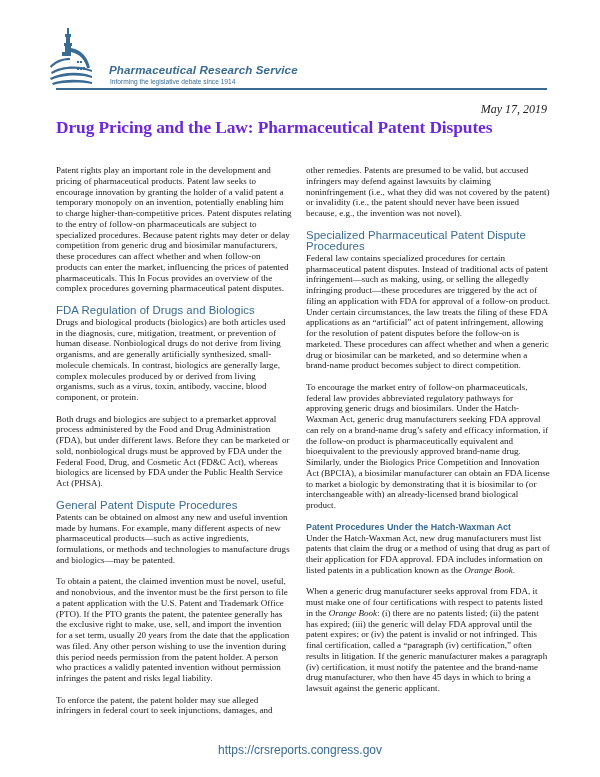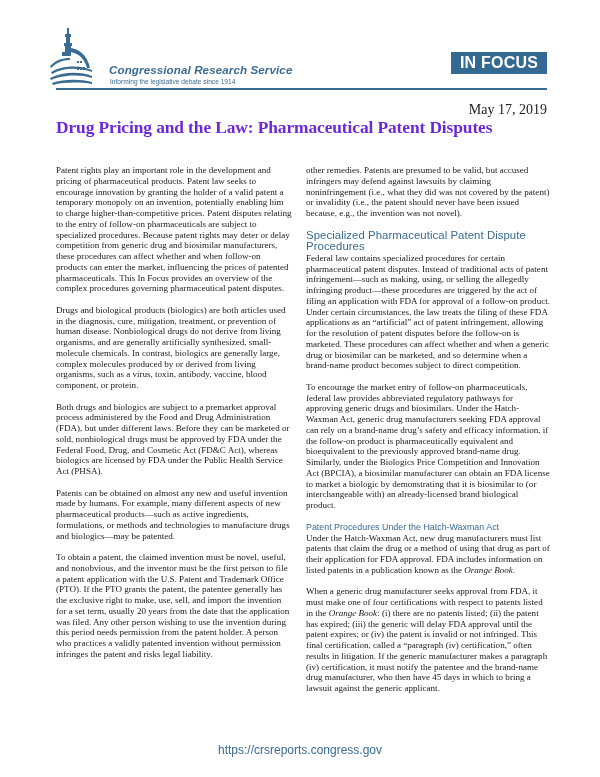--- a/index.html
+++ b/index.html
@@ -6,30 +6,30 @@
     html, body { width: 600px; height: 777px; background: #ffffff; overflow: hidden; }
     body { position: relative; font-family: "Liberation Serif", "DejaVu Serif", serif; color: #111; }
 
     .header { position: absolute; left: 0; top: 0; width: 600px; height: 90px; }
     .logo-icon { position: absolute; left: 48px; top: 26px; width: 50px; height: 60px; }
     .logo-title { position: absolute; left: 109px; top: 63px; font-family: "Liberation Sans", "DejaVu Sans", sans-serif; font-weight: bold; font-style: italic; font-size: 11.6px; color: #3a6b93; letter-spacing: 0.1px; white-space: nowrap; }
     .logo-tagline { position: absolute; left: 110px; top: 77px; font-family: "Liberation Sans", "DejaVu Sans", sans-serif; font-size: 7.2px; color: #3a6b93; white-space: nowrap; transform: scaleX(0.92); transform-origin: left; }
     .infocus { position: absolute; left: 451px; top: 52px; width: 96px; height: 22px; background: #346991; color: #fff; font-family: "Liberation Sans", "DejaVu Sans", sans-serif; font-weight: bold; font-size: 16px; line-height: 22px; text-align: center; letter-spacing: 0.2px; }
     .header-rule { position: absolute; left: 56px; top: 88px; width: 491px; height: 1.5px; background: #3a6b93; }
 
-    .date { position: absolute; right: 53px; top: 102px; font-size: 14px; color: #222; }
+    .date { position: absolute; right: 53px; top: 102px; font-size: 12px; color: #222; font-style: italic; }
     .title { position: absolute; left: 56px; top: 117px; font-size: 17.4px; font-weight: bold; color: #6d28d9; white-space: nowrap; letter-spacing: -0.1px; }
 
     .col { position: absolute; top: 165px; font-size: 9.05px; line-height: 10.75px; color: #1a1a1a; }
     .col-left { left: 56px; width: 236px; }
     .col-right { left: 306px; width: 244px; }
     .col p { margin: 0 0 10.75px 0; }
     .col p.tight { margin-bottom: 0; }
     .col h2 { font-family: "Liberation Sans", "DejaVu Sans", sans-serif; font-weight: normal; color: #3a6b93; font-size: 11.4px; line-height: 11.2px; margin: 2px 0 1px 0; letter-spacing: 0.05px; }
-    .col h3 { font-family: "Liberation Sans", "DejaVu Sans", sans-serif; font-weight: normal; color: #3a6b93; font-size: 8.9px; line-height: 11px; margin: 0 0 0 0; }
+    .col h3 { font-family: "Liberation Sans", "DejaVu Sans", sans-serif; font-weight: bold; color: #3a6b93; font-size: 8.9px; line-height: 11px; margin: 0 0 0 0; }
     .col em { font-style: italic; }
 
     .footer-url { position: absolute; left: 0; width: 600px; top: 743px; text-align: center; font-family: "Liberation Sans", "DejaVu Sans", sans-serif; font-size: 12px; color: #3a6b93; }
   </style>
 </head>
 <body>
 
 <div class="header">
   <svg class="logo-icon" viewBox="0 0 50 60" xmlns="http://www.w3.org/2000/svg">
     <g fill="#3a6b93">
@@ -44,35 +44,37 @@
       <rect x="32" y="35" width="2" height="2"></rect>
       <rect x="29" y="41" width="2" height="3"></rect>
       <rect x="32" y="41" width="2" height="3"></rect>
       <rect x="35" y="41" width="2" height="3"></rect>
       <path d="M3 46 C12 40 30 38 44 44 L44 46 C30 41 14 42 4 48 Z"></path>
       <path d="M2 52 C14 46 32 45 44 50 L44 52 C32 48 14 49 3 54 Z"></path>
       <path d="M4 57 C16 53 32 53 44 56 L44 58 C32 56 16 56 5 59 Z"></path>
       <path d="M2 40 C8 34 14 32 22 32 L22 34 C14 34 8 37 3 42 Z"></path>
     </g>
   </svg>
-  <div class="logo-title">Congressional Research Service</div>
+  <div class="logo-title">Pharmaceutical Research Service</div>
   <div class="logo-tagline">Informing the legislative debate since 1914</div>
-  <div class="infocus">IN FOCUS</div>
   <div class="header-rule"></div>
 </div>
 
 <div class="date">May 17, 2019</div>
 <h1 class="title">Drug Pricing and the Law: Pharmaceutical Patent Disputes</h1>
 
 <div class="col col-left">
   <p>Patent rights play an important role in the development and pricing of pharmaceutical products. Patent law seeks to encourage innovation by granting the holder of a valid patent a temporary monopoly on an invention, potentially enabling him to charge higher-than-competitive prices. Patent disputes relating to the entry of follow-on pharmaceuticals are subject to specialized procedures. Because patent rights may deter or delay competition from generic drug and biosimilar manufacturers, these procedures can affect whether and when follow-on products can enter the market, influencing the prices of patented pharmaceuticals. This In Focus provides an overview of the complex procedures governing pharmaceutical patent disputes.</p>
+  <h2>FDA Regulation of Drugs and Biologics</h2>
   <p>Drugs and biological products (biologics) are both articles used in the diagnosis, cure, mitigation, treatment, or prevention of human disease. Nonbiological drugs do not derive from living organisms, and are generally artificially synthesized, small-molecule chemicals. In contrast, biologics are generally large, complex molecules produced by or derived from living organisms, such as a virus, toxin, antibody, vaccine, blood component, or protein.</p>
   <p>Both drugs and biologics are subject to a premarket approval process administered by the Food and Drug Administration (FDA), but under different laws. Before they can be marketed or sold, nonbiological drugs must be approved by FDA under the Federal Food, Drug, and Cosmetic Act (FD&amp;C Act), whereas biologics are licensed by FDA under the Public Health Service Act (PHSA).</p>
+  <h2>General Patent Dispute Procedures</h2>
   <p>Patents can be obtained on almost any new and useful invention made by humans. For example, many different aspects of new pharmaceutical products—such as active ingredients, formulations, or methods and technologies to manufacture drugs and biologics—may be patented.</p>
   <p>To obtain a patent, the claimed invention must be novel, useful, and nonobvious, and the inventor must be the first person to file a patent application with the U.S. Patent and Trademark Office (PTO). If the PTO grants the patent, the patentee generally has the exclusive right to make, use, sell, and import the invention for a set term, usually 20 years from the date that the application was filed. Any other person wishing to use the invention during this period needs permission from the patent holder. A person who practices a validly patented invention without permission infringes the patent and risks legal liability.</p>
+  <p class="tight">To enforce the patent, the patent holder may sue alleged infringers in federal court to seek injunctions, damages, and</p>
 </div>
 
 <div class="col col-right">
   <p>other remedies. Patents are presumed to be valid, but accused infringers may defend against lawsuits by claiming noninfringement (i.e., what they did was not covered by the patent) or invalidity (i.e., the patent should never have been issued because, e.g., the invention was not novel).</p>
   <h2>Specialized Pharmaceutical Patent Dispute Procedures</h2>
   <p>Federal law contains specialized procedures for certain pharmaceutical patent disputes. Instead of traditional acts of patent infringement—such as making, using, or selling the allegedly infringing product—these procedures are triggered by the act of filing an application with FDA for approval of a follow-on product. Under certain circumstances, the law treats the filing of these FDA applications as an “artificial” act of patent infringement, allowing for the resolution of patent disputes before the follow-on is marketed. These procedures can affect whether and when a generic drug or biosimilar can be marketed, and so determine when a brand-name product becomes subject to direct competition.</p>
   <p>To encourage the market entry of follow-on pharmaceuticals, federal law provides abbreviated regulatory pathways for approving generic drugs and biosimilars. Under the Hatch-Waxman Act, generic drug manufacturers seeking FDA approval can rely on a brand-name drug’s safety and efficacy information, if the follow-on product is pharmaceutically equivalent and bioequivalent to the previously approved brand-name drug. Similarly, under the Biologics Price Competition and Innovation Act (BPCIA), a biosimilar manufacturer can obtain an FDA license to market a biologic by demonstrating that it is biosimilar to (or interchangeable with) an already-licensed brand biological product.</p>
   <h3>Patent Procedures Under the Hatch-Waxman Act</h3>
   <p><span>Under the Hatch-Waxman Act, new drug manufacturers must list patents that claim the drug or a method of using that drug as part of their application for FDA approval. FDA includes information on listed patents in a publication known as the </span><em>Orange Book</em><span>.</span></p>
   <p class="tight"><span>When a generic drug manufacturer seeks approval from FDA, it must make one of four certifications with respect to patents listed in the </span><em>Orange Book</em><span>: (i) there are no patents listed; (ii) the patent has expired; (iii) the generic will delay FDA approval until the patent expires; or (iv) the patent is invalid or not infringed. This final certification, called a “paragraph (iv) certification,” often results in litigation. If the generic manufacturer makes a paragraph (iv) certification, it must notify the patentee and the brand-name drug manufacturer, who then have 45 days in which to bring a lawsuit against the generic applicant.</span></p>

